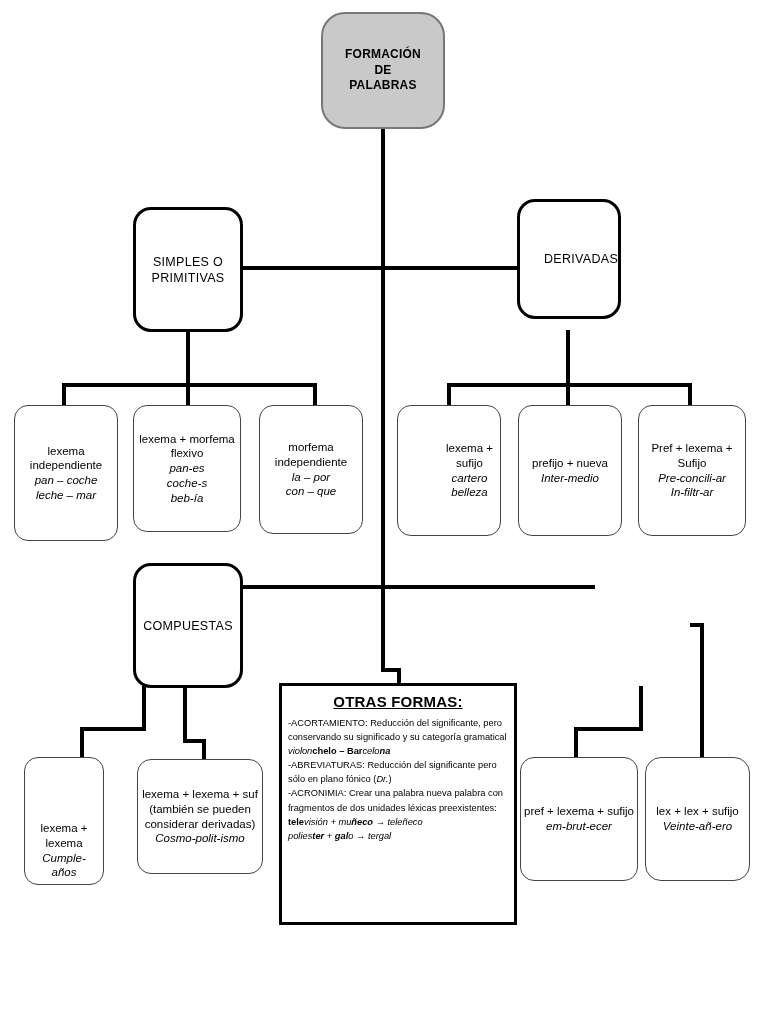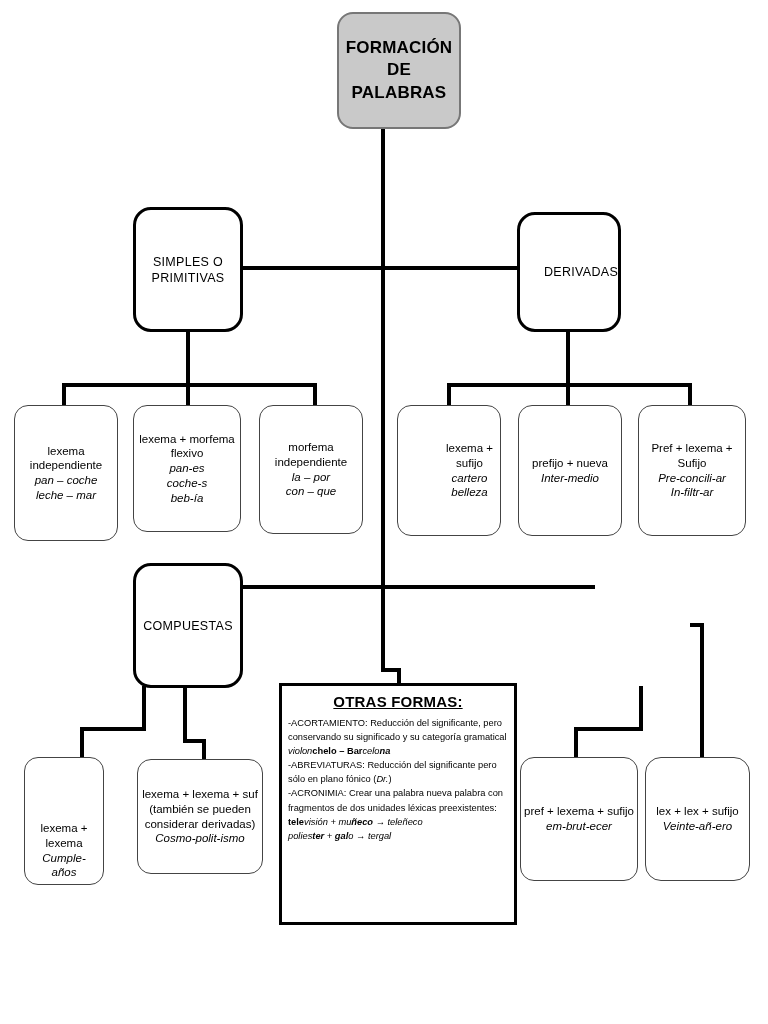--- a/index.html
+++ b/index.html
@@ -9,22 +9,22 @@
 
   
   .ln{position:absolute;background:#000;}
 
   
   .node{position:absolute;box-sizing:border-box;background:#fff;
         display:flex;align-items:center;justify-content:center;text-align:center;
         line-height:1.28;}
   .thick{border:3px solid #000;border-radius:18px;}
   .thin{border:1px solid #444;border-radius:14px;}
-  .title-node{border:2px solid #777;border-radius:16px;background:#c9c9c9;
-              font-weight:bold;font-size:17px;line-height:1.32;letter-spacing:.2px;margin-left:16px;}
+  .title-node{border:2px solid #777;border-radius:24px;background:#c9c9c9;
+              font-weight:bold;font-size:12px;line-height:1.32;letter-spacing:.2px;}
   .lvl1{font-size:12.5px;letter-spacing:.3px;}
   .leaf{font-size:11.5px;padding:4px 6px;}
   .leaf .it{font-style:italic;}
   .nowrap{white-space:nowrap;}
 
   
   #otras{position:absolute;box-sizing:border-box;border:3px solid #000;
          background:#fff;padding:5px 6px 4px 6px;font-size:9.3px;line-height:1.52;
          text-align:left;}
   #otras .hdr{display:block;text-align:center;font-weight:bold;font-size:15px;
@@ -82,21 +82,21 @@
       <div>FORMACIÓN</div>
       <div>DE</div>
       <div>PALABRAS</div>
     </div>
   </div>
 
   <div class="node thick lvl1" style="left:133px;top:207px;width:110px;height:125px;">
     <div>SIMPLES O PRIMITIVAS</div>
   </div>
 
-  <div class="node thick lvl1" style="left:517px;top:212px;width:104px;height:120px;padding-left:24px;">
+  <div class="node thick lvl1" style="left:517px;top:199px;width:104px;height:120px;padding-left:24px;">
     <div>DERIVADAS</div>
   </div>
 
   <div class="node thin leaf" style="left:14px;top:405px;width:104px;height:136px;">
     <div>
       <div>lexema</div>
       <div>independiente</div>
       <div class="it">pan – coche</div>
       <div class="it">leche – mar</div>
     </div>

